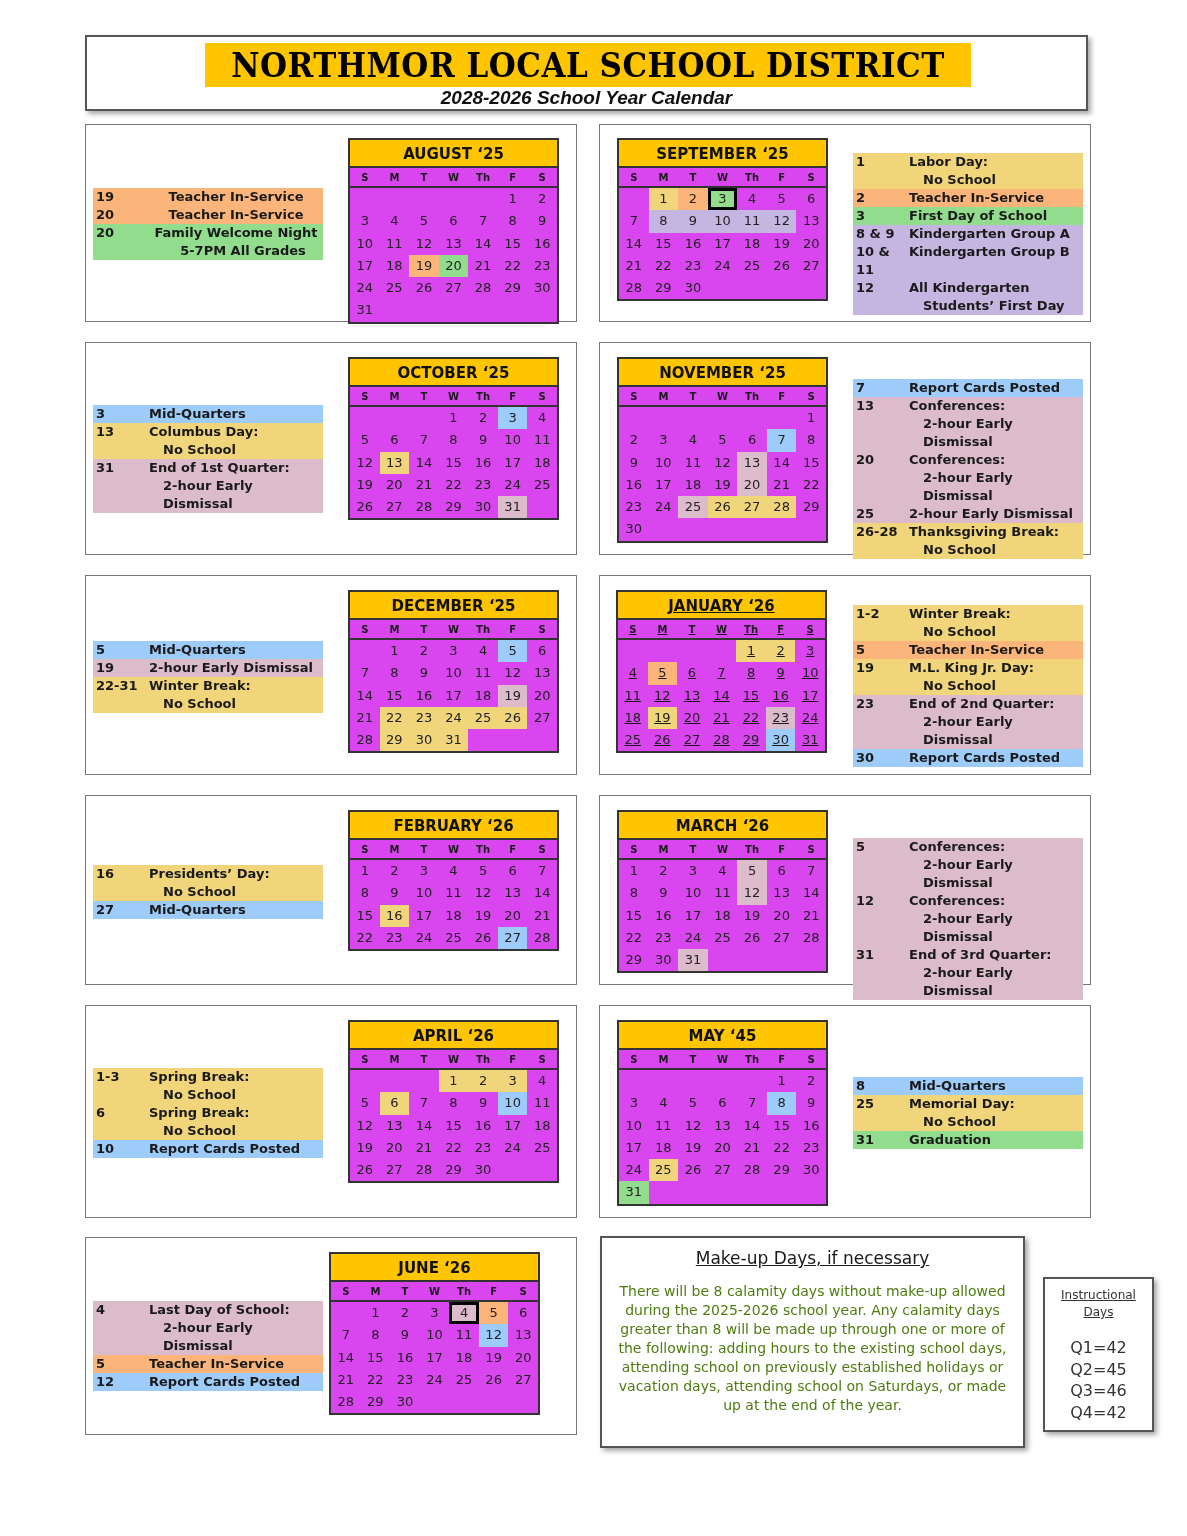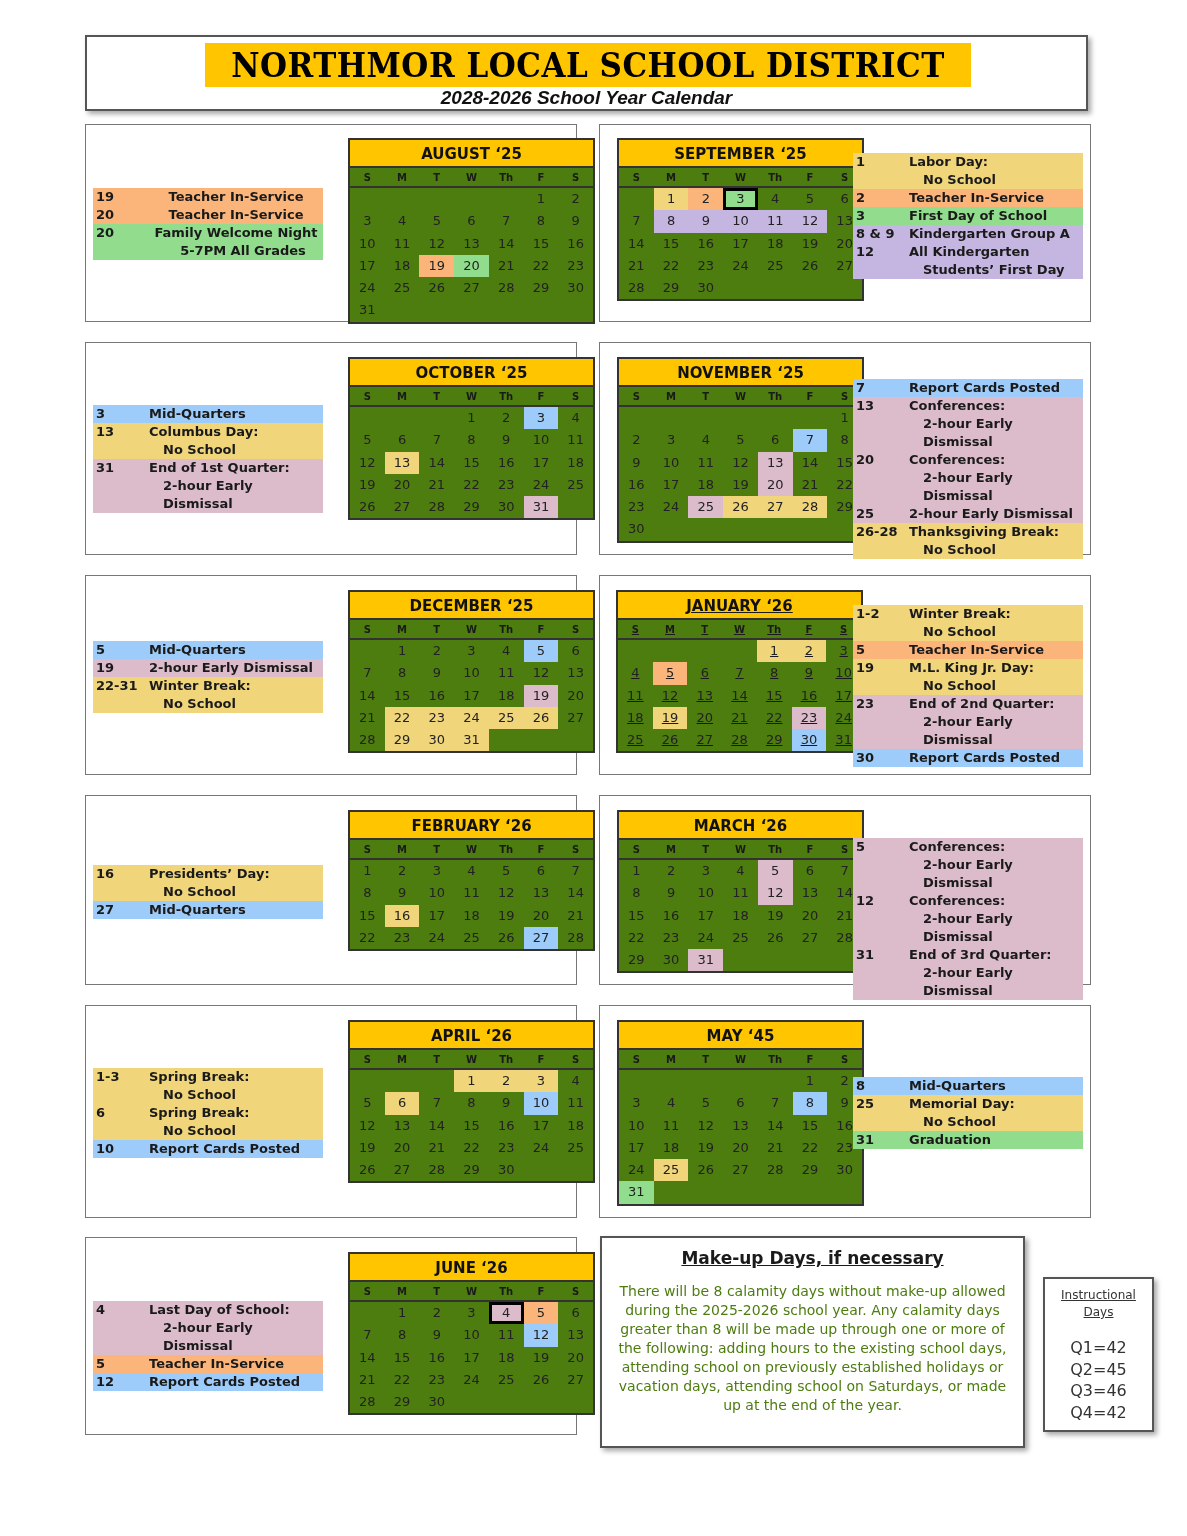--- a/index.html
+++ b/index.html
@@ -22,21 +22,21 @@
     position: absolute; left: 0; right: 0; top: 50px; text-align: center;
     font-family: "Liberation Sans", sans-serif; font-style: italic; font-weight: bold;
     font-size: 19px; color: #111;
   }
 
   .panel {
     position: absolute; border: 1.5px solid #777; background: #fff;
   }
 
   .cal {
-    position: absolute; width: 247px; border: 2px solid #333; background: #4d7c0f;
+    position: absolute; width: 211px; border: 2px solid #333; background: #d946ef;
   }
   .cal-title {
     height: 28px; background: #ffc600; border-bottom: 2px solid #333;
     text-align: center; font-weight: bold; font-size: 15px; line-height: 28px; color: #111;
   }
   .cal-dow {
     display: grid; grid-template-columns: repeat(7, 1fr);
     border-bottom: 2px solid #333; height: 20px;
   }
   .cal-dow span {
@@ -68,21 +68,21 @@
   .leg-text { flex: 1; }
   .leg-text .l2 { display: block; padding-left: 14px; }
   .leg-text.center { text-align: center; }
 
   .makeup-box {
     position: absolute; left: 600px; top: 1236px; width: 425px; height: 212px;
     border: 2px solid #555; background: #fff; box-shadow: 3px 3px 5px rgba(0,0,0,0.35);
     text-align: center;
   }
   .makeup-title {
-    margin-top: 10px; font-weight: bold; font-size: 17px; text-decoration: underline;
+    margin-top: 10px; font-weight: normal; font-size: 17px; text-decoration: underline;
   }
   .makeup-body {
     margin: 14px 10px 0 10px; font-size: 14px; line-height: 19px; color: #4d7c0f;
   }
   .instr-box {
     position: absolute; left: 1043px; top: 1277px; width: 111px; height: 155px;
     border: 2px solid #555; background: #fff; box-shadow: 3px 3px 5px rgba(0,0,0,0.35);
     text-align: center;
   }
   .instr-title { margin-top: 8px; font-size: 12px; line-height: 17px; text-decoration: underline; color: #333; }
@@ -219,20 +219,24 @@
       </div>
       <div class="leg-row c-green">
         <span class="leg-date">3</span>
         <span class="leg-text"><span class="l1">First Day of School</span></span>
       </div>
       <div class="leg-row c-purple">
         <span class="leg-date">8 &amp; 9</span>
         <span class="leg-text"><span class="l1">Kindergarten Group A</span></span>
       </div>
       <div class="leg-row c-purple">
+        <span class="leg-date">10 &amp; 11</span>
+        <span class="leg-text"><span class="l1">Kindergarten Group B</span></span>
+      </div>
+      <div class="leg-row c-purple">
         <span class="leg-date">12</span>
         <span class="leg-text"><span class="l1">All Kindergarten</span><span class="l2" style="display: block;">Students’ First Day</span></span>
       </div>
     </div>
     <div class="panel" style="left: 85px; top: 342px; width: 492px; height: 213px;"></div>
     <div class="cal" style="left: 348px; top: 357px;">
       <div class="cal-title">OCTOBER ‘25</div>
       <div class="cal-dow">
         <span>S</span>
         <span>M</span>
@@ -733,21 +737,21 @@
       <div class="leg-row c-yellow">
         <span class="leg-date">25</span>
         <span class="leg-text"><span class="l1">Memorial Day:</span><span class="l2" style="display: block;">No School</span></span>
       </div>
       <div class="leg-row c-green">
         <span class="leg-date">31</span>
         <span class="leg-text"><span class="l1">Graduation</span></span>
       </div>
     </div>
     <div class="panel" style="left: 85px; top: 1237px; width: 492px; height: 198px;"></div>
-    <div class="cal" style="left: 348px; top: 1252px;">
+    <div class="cal" style="left: 329px; top: 1252px;">
       <div class="cal-title">JUNE ‘26</div>
       <div class="cal-dow">
         <span>S</span>
         <span>M</span>
         <span>T</span>
         <span>W</span>
         <span>Th</span>
         <span>F</span>
         <span>S</span>
       </div>

